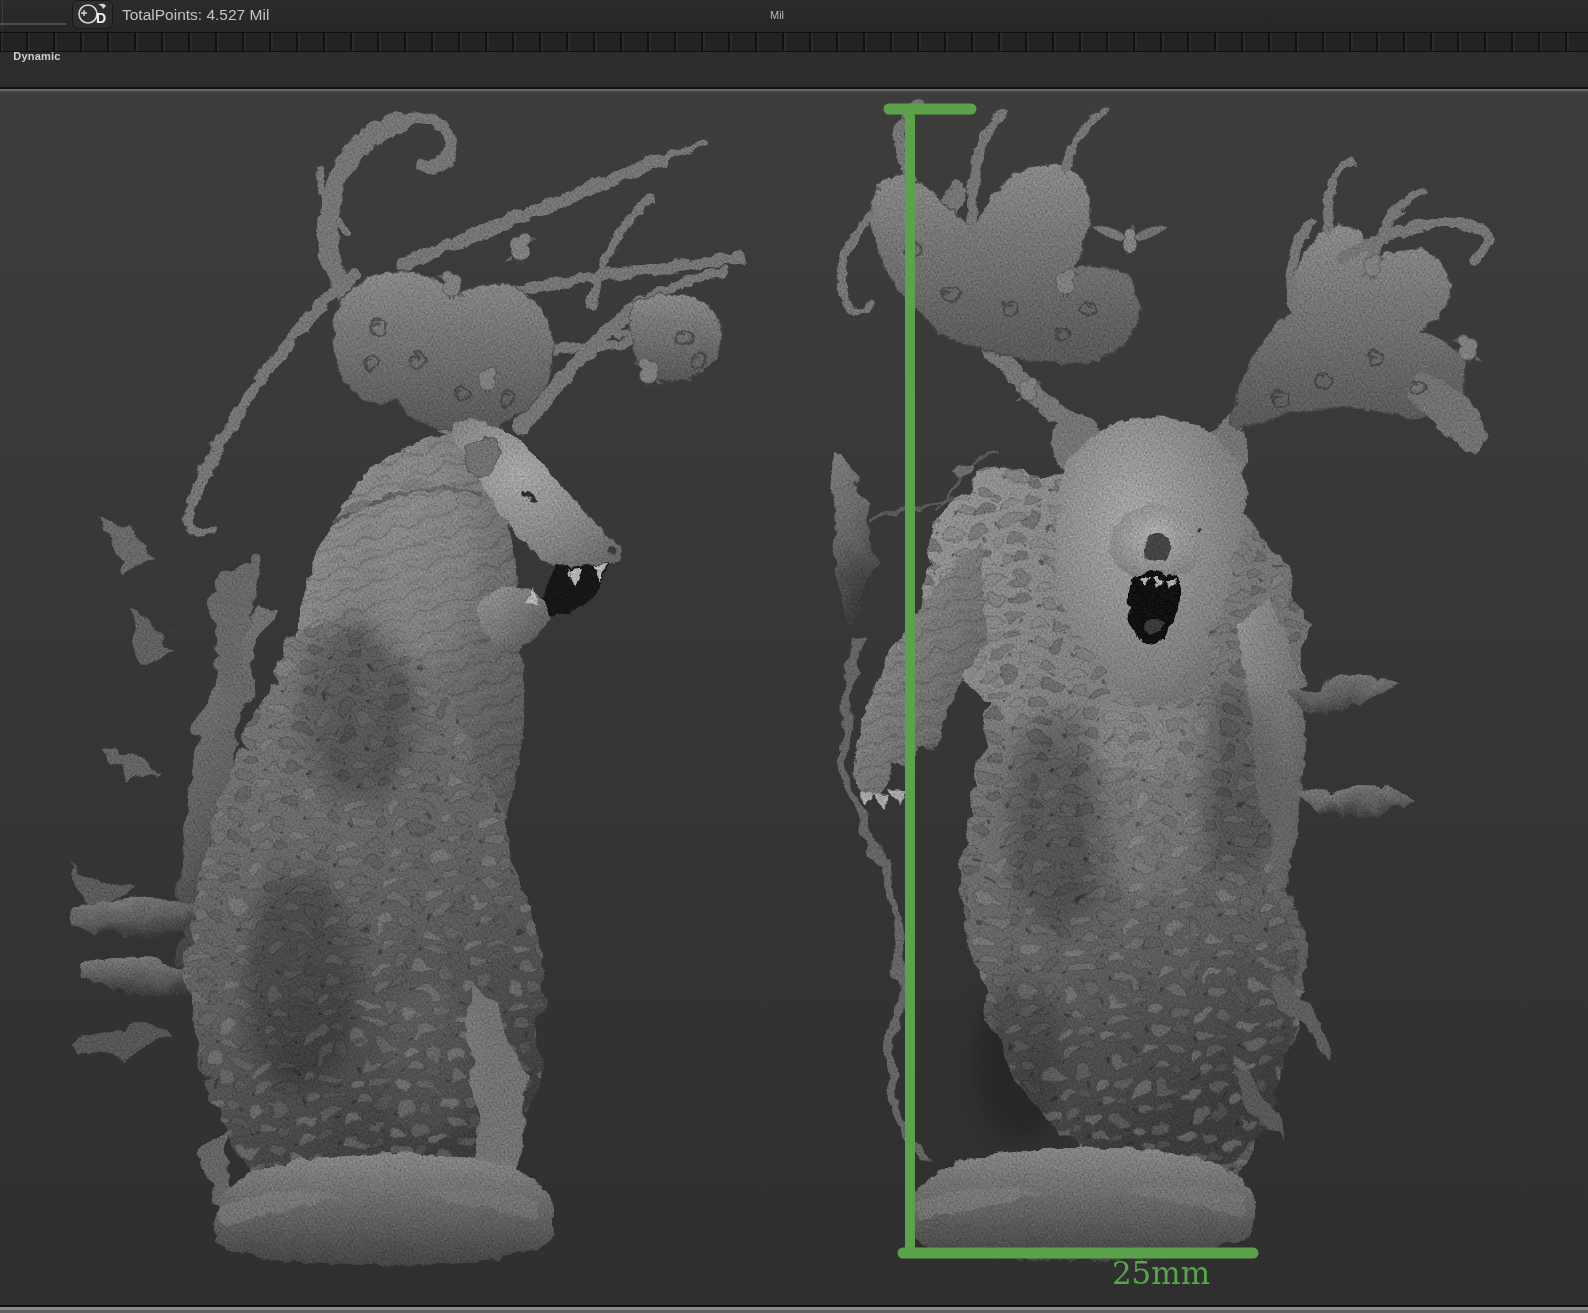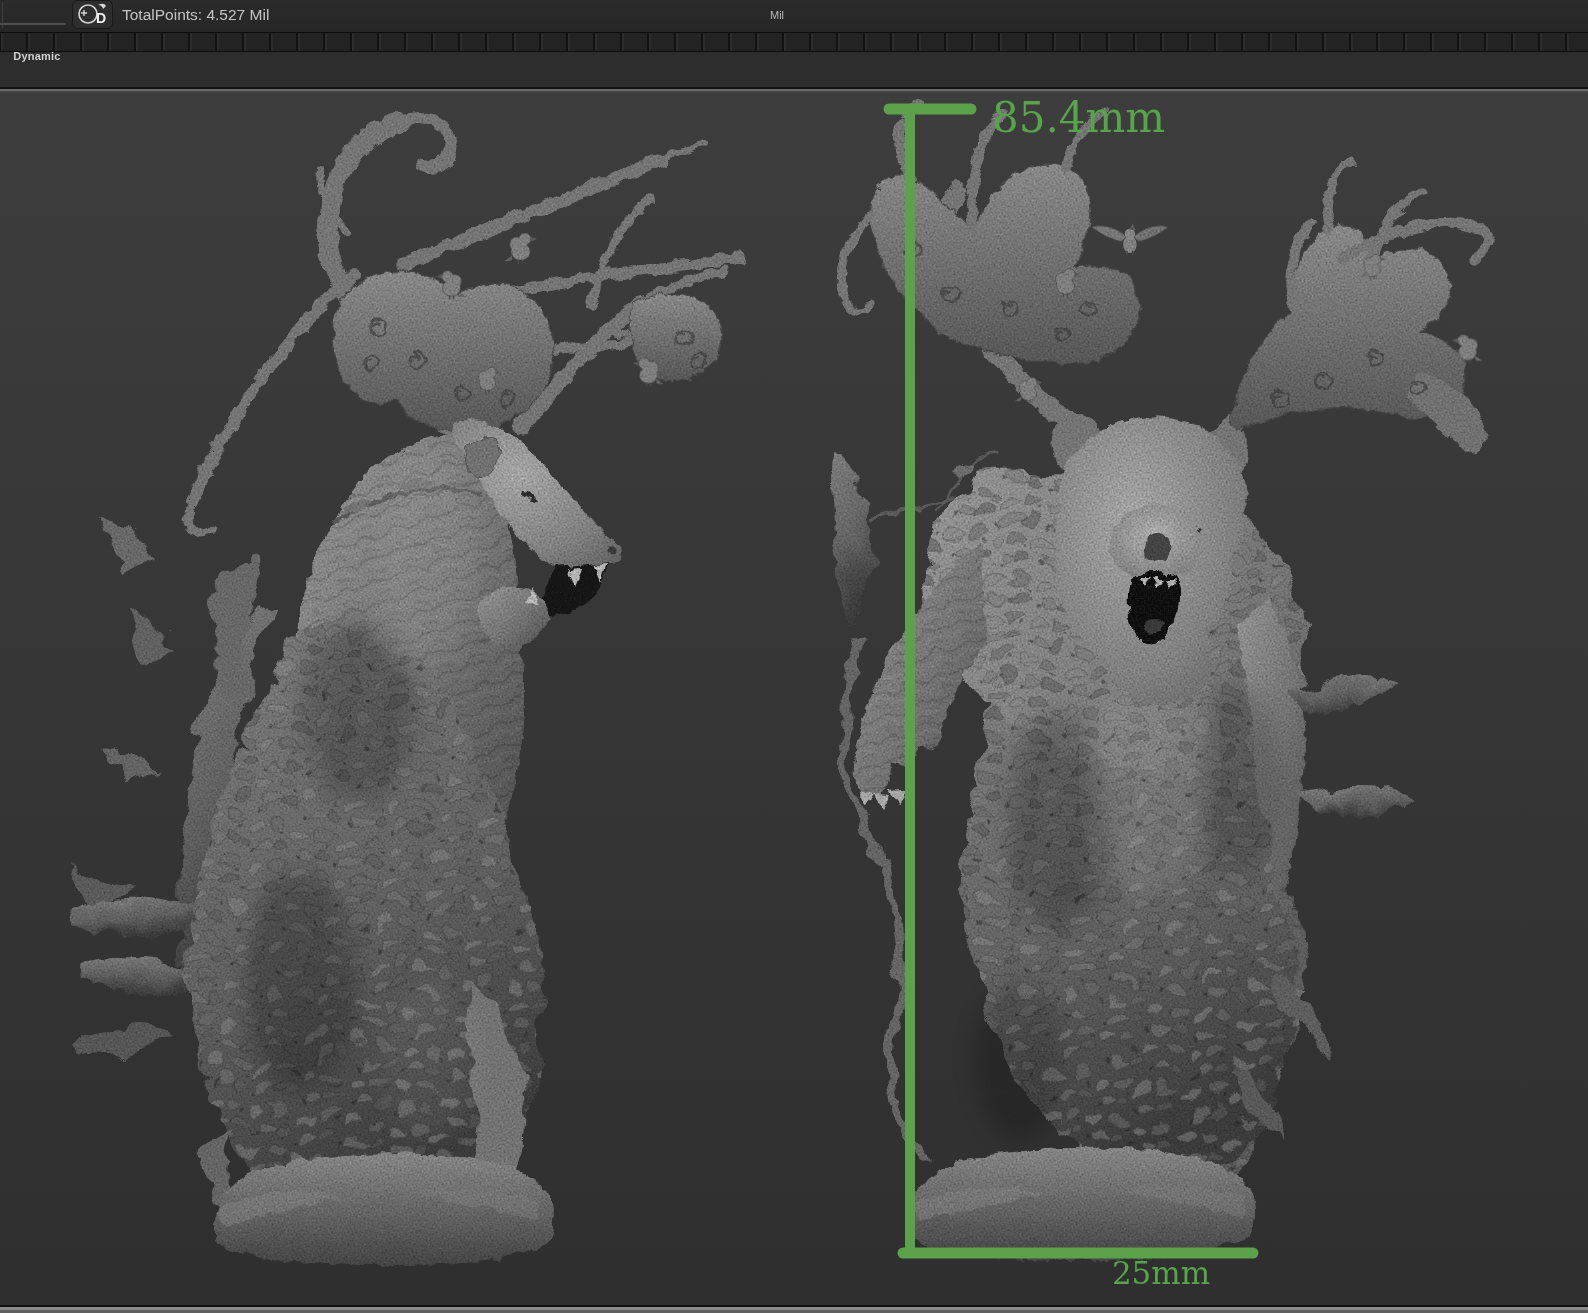--- a/index.html
+++ b/index.html
@@ -339,18 +339,17 @@
         </g>
       </g>
 
       <g stroke="#5ca24a" fill="none" stroke-linecap="round">
         <path d="M889,109 L971,109" stroke-width="11"></path>
         <path d="M910,113 L910,1253" stroke-width="10"></path>
         <path d="M903,1253 L1253,1253" stroke-width="11"></path>
       </g>
     </svg>
 
-    <div class="measure-label measure-h">85.4mm</div>
     <div class="measure-label measure-w">25mm</div>
   </div>
 
   <div class="bottombar"></div>
 </div>
 
 </body></html>

